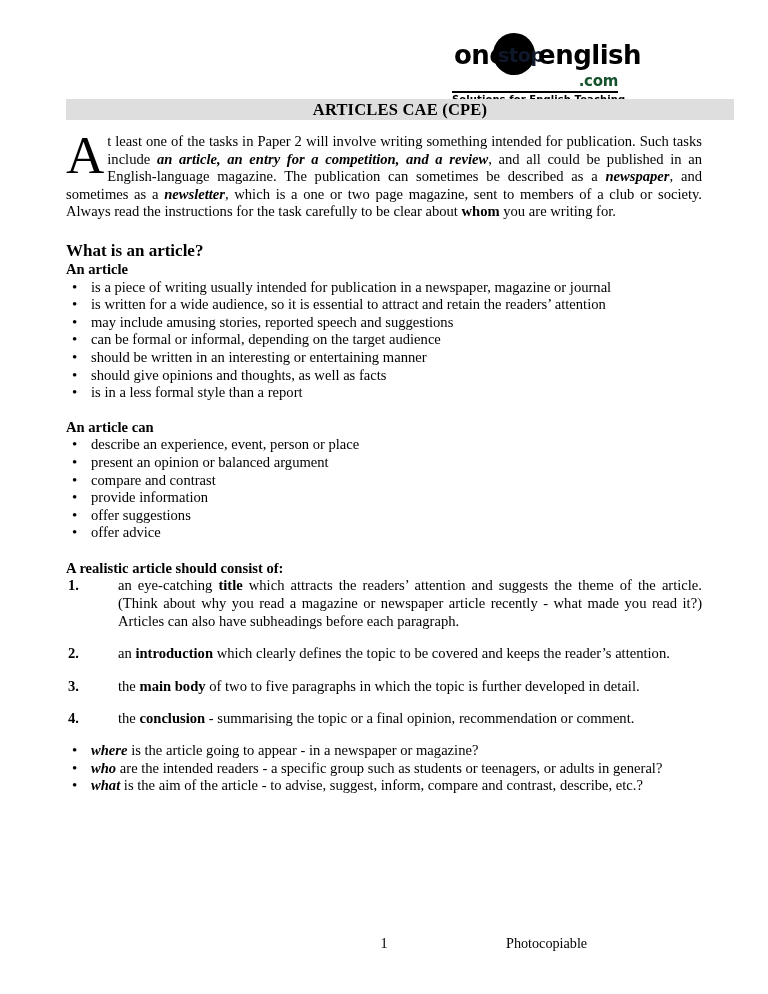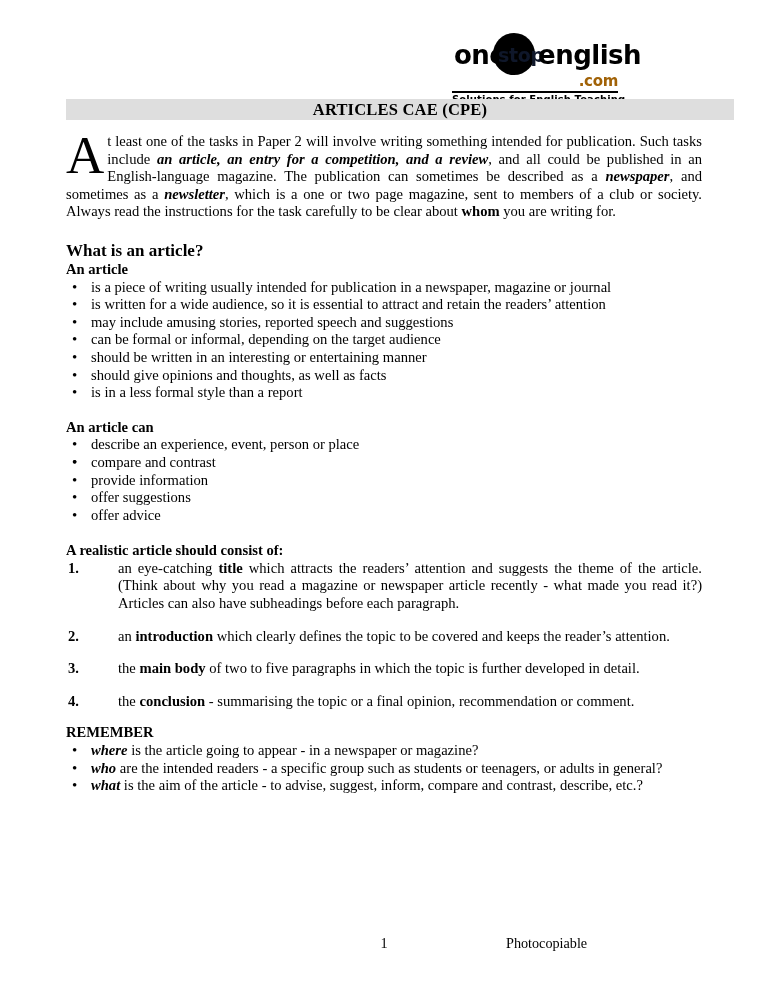--- a/index.html
+++ b/index.html
@@ -62,21 +62,21 @@
   }
   .logo-english { position: absolute; left: 86px; top: 2px; }
   .logo-com {
     position: absolute;
     right: 0px;
     top: 36px;
     font-family: "DejaVu Sans", sans-serif;
     font-weight: bold;
     font-size: 15px;
     letter-spacing: -0.3px;
-    color: #a16207;
+    color: #14532d;
   }
   .logo-rule {
     position: absolute;
     left: 0px;
     top: 55px;
     width: 166px;
     height: 2px;
     background: #000;
   }
   .logo-tagline {
@@ -252,21 +252,21 @@
       <li><span class="bullet">•</span><span>may include amusing stories, reported speech and suggestions</span></li>
       <li><span class="bullet">•</span><span>can be formal or informal, depending on the target audience</span></li>
       <li><span class="bullet">•</span><span>should be written in an interesting or entertaining manner</span></li>
       <li><span class="bullet">•</span><span>should give opinions and thoughts, as well as facts</span></li>
       <li><span class="bullet">•</span><span>is in a less formal style than a report</span></li>
     </ul>
 
     <p class="sub-head spaced">An article can</p>
     <ul class="doclist">
       <li><span class="bullet">•</span><span>describe an experience, event, person or place</span></li>
-      <li><span class="bullet">•</span></li>
+      <li><span class="bullet">•</span><span>present an opinion or balanced argument</span></li>
       <li><span class="bullet">•</span><span>compare and contrast</span></li>
       <li><span class="bullet">•</span><span>provide information</span></li>
       <li><span class="bullet">•</span><span>offer suggestions</span></li>
       <li><span class="bullet">•</span><span>offer advice</span></li>
     </ul>
 
     <div class="gap-md"></div>
     <p class="sub-head">A realistic article should consist of:</p>
     <ol class="numlist">
       <li>
@@ -277,21 +277,20 @@
       </li>
       <li>
         <span class="num">3.</span><span>the </span><b>main body</b><span> of two to five paragraphs in which the topic is further developed in detail.</span>
       </li>
       <li>
         <span class="num">4.</span><span>the </span><b>conclusion</b><span> - summarising the topic or a final opinion, recommendation or comment.</span>
       </li>
     </ol>
 
     <div class="gap-sm"></div>
-    <p class="sub-head">REMEMBER</p>
     <ul class="doclist list-justify">
       <li><span class="bullet">•</span><span class="bi">where</span><span> is the article going to appear - in a newspaper or magazine?</span></li>
       <li><span class="bullet">•</span><span class="bi">who</span><span> are the intended readers - a specific group such as students or teenagers, or adults in general?</span></li>
       <li><span class="bullet">•</span><span class="bi">what</span><span> is the aim of the article - to advise, suggest, inform, compare and contrast, describe, etc.?</span></li>
     </ul>
 
   </div>
 
   <div class="footer">
     <span class="footer-center">1</span>

